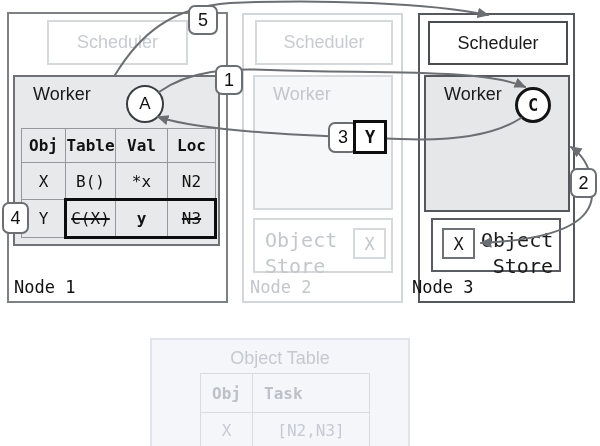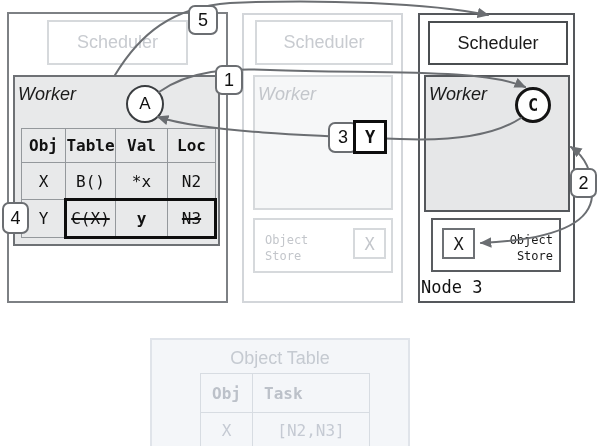--- a/index.html
+++ b/index.html
@@ -17,29 +17,29 @@
 
   
   .sched{border:2px solid #6e7175;background:#fff;font-size:18px;color:#1a1a1a;z-index:1;}
   .sched.faded{border-color:#d6d9dc;color:#c8cbd0;}
   .sched.dark{border-color:#4a4d50;}
 
   
   .worker{border:2px solid #6e7175;background:#e8e9ea;z-index:1;}
   .worker.faded{border-color:#d6d9dc;background:#f6f7f8;}
   .worker.dark{border-color:#55585c;background:#e6e7e8;}
-  .wlabel{position:absolute;left:3px;top:7px;font-size:18px;color:#1a1a1a;font-style:italic;}
+  .wlabel{position:absolute;left:18px;top:7px;font-size:18px;color:#1a1a1a;}
   .wlabel.faded{color:#c3c6cb;}
 
   
   .store{border:2px solid #595c60;background:#fff;z-index:1;}
   .store.faded{border-color:#d6d9dc;}
   .xbox{border:2px solid #6e7175;background:#fff;font-size:17px;color:#1a1a1a;z-index:1;}
   .xbox.faded{border-color:#d6d9dc;color:#c3c6cb;}
-  .storetext{font-size:12px;line-height:1.3;color:#1a1a1a;margin-top:6px;}
+  .storetext{font-size:20px;line-height:1.3;color:#1a1a1a;}
   .storetext.faded{color:#c3c6cb;}
 
   .nodelabel{font-size:17px;color:#111;z-index:1;}
   .nodelabel.faded{color:#c3c6cb;}
 
   
   table.ltable{border-collapse:collapse;table-layout:fixed;z-index:1;position:absolute;}
   table.ltable th,table.ltable td{border:1px solid #94989c;padding:0;text-align:center;
       font-family:"DejaVu Sans Mono","Liberation Mono",monospace;font-size:16px;color:#111;}
   table.ltable th{font-weight:700;}
@@ -110,48 +110,50 @@
     </tr>
     <tr style="height:38px">
       <td>Y</td>
       <td class="struck">C(X)</td>
       <td class="bold">y</td>
       <td class="struck">N3</td>
     </tr>
   </tbody>
     </table>
   <div class="abs ring" style="left:64px;top:198px;width:153px;height:41px"></div>
+  <div class="abs nodelabel mono" style="left:14px;top:277px">Node 1</div>
 
   <div class="abs node-panel faded" style="left:242px;top:13px;width:161px;height:290px"></div>
   <div class="abs sched faded center" style="left:255px;top:20px;width:138px;height:45px">
     <span>Scheduler</span>
   </div>
   <div class="abs worker faded" style="left:253px;top:75px;width:140px;height:135px">
     <span class="wlabel faded">Worker</span>
   </div>
   <div class="abs store faded" style="left:253px;top:218px;width:140px;height:55px">
     <div class="storetext faded mono abs" style="left:10px;top:7px;width:75px">Object Store</div>
   </div>
   <div class="abs xbox faded center mono" style="left:353px;top:228px;width:33px;height:31px">X</div>
+  <div class="abs nodelabel faded mono" style="left:250px;top:277px">Node 2</div>
 
   <div class="abs node-panel dark" style="left:418px;top:13px;width:157px;height:290px"></div>
   <div class="abs sched dark center" style="left:428px;top:21px;width:140px;height:44px">
     <span>Scheduler</span>
   </div>
   <div class="abs worker dark" style="left:424px;top:75px;width:146px;height:137px">
     <span class="wlabel">Worker</span>
   </div>
   <div class="abs circ thick center" style="left:515px;top:87px;width:36px;height:36px">
     <span>C</span>
   </div>
   <div class="abs store" style="left:431px;top:218px;width:130px;height:54px">
     <div class="storetext mono abs" style="right:6px;top:7px;width:72px;text-align:right">Object Store</div>
   </div>
   <div class="abs xbox center mono" style="left:442px;top:228px;width:33px;height:31px">X</div>
-  <div class="abs nodelabel mono" style="left:421px;top:277px">Node 3</div>
+  <div class="abs nodelabel mono" style="left:412px;top:277px">Node 3</div>
 
   <svg class="overlay" width="600" height="446" viewBox="0 0 600 446">
     <defs>
       <marker id="ah" viewBox="0 0 10 10" refX="8" refY="5" markerWidth="6.5" markerHeight="6.5" orient="auto-start-reverse">
         <path d="M0,1 L9,5 L0,9 z" fill="#6b6e72"></path>
       </marker>
     </defs>
     <path class="arr" d="M115,75 C140,34 172,7 230,3 C320,-1 430,3 488,15" marker-end="url(#ah)"></path>
     <path class="arr" d="M159,92 C190,70 230,68 270,70 C370,74 482,68 525,87" marker-end="url(#ah)"></path>
     <path class="arr" d="M521,118 C492,137 446,141 400,139 C310,136 205,132 158,117" marker-end="url(#ah)"></path>

